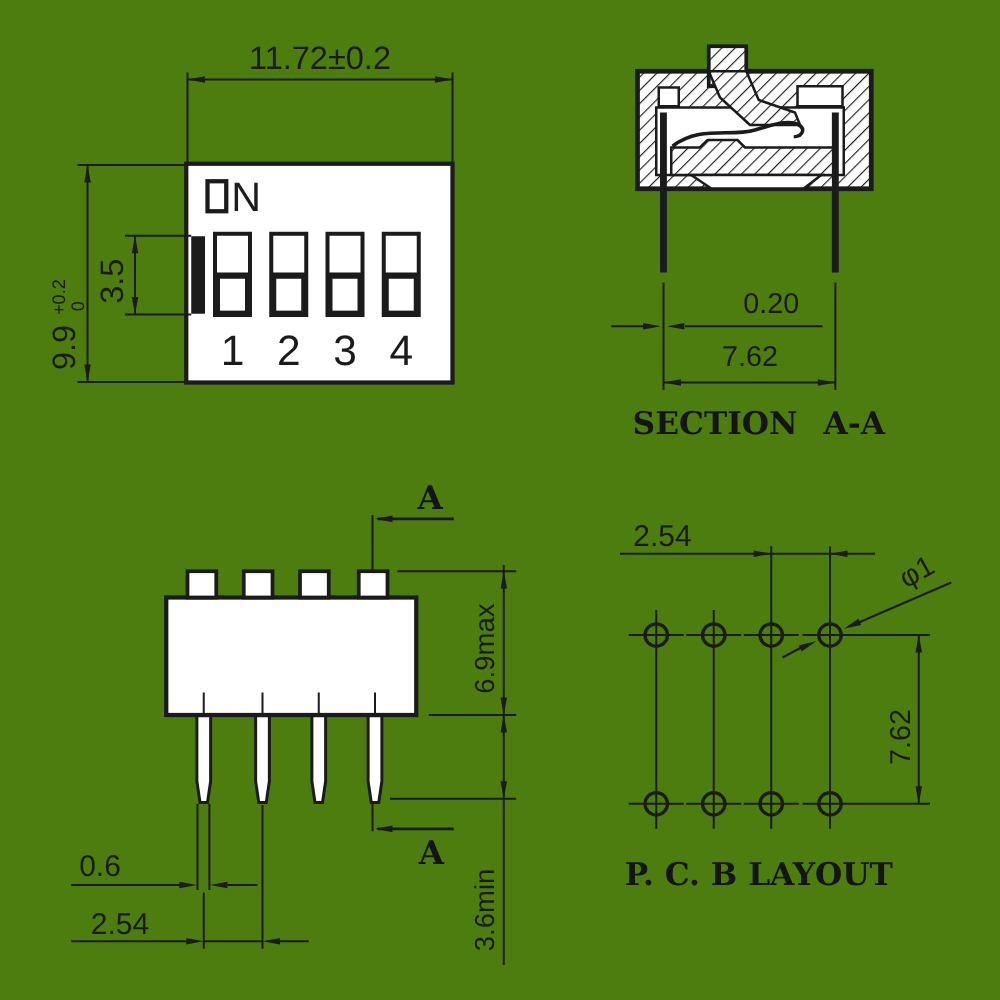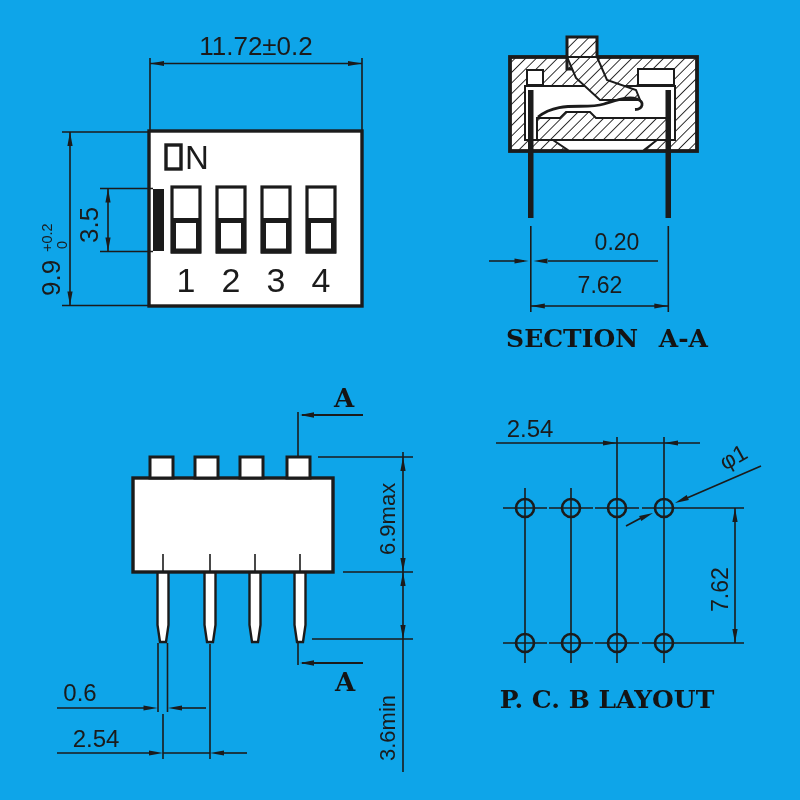--- a/index.html
+++ b/index.html
@@ -1,16 +1,16 @@
 <!DOCTYPE html>
 <html><head>
 <meta charset="utf-8">
 <style>
   html,body{margin:0;padding:0;background:#ffffff;}
-  #sheet{width:800px;height:800px;background:#0ea5e9;position:relative;overflow:hidden;}
+  #sheet{width:800px;height:800px;background:#4d7c0f;position:relative;overflow:hidden;}
   svg{display:block;}
   .dimtxt{font-family:"Liberation Sans",sans-serif;fill:#1b1b1b;}
   .title{font-family:"DejaVu Serif",serif;font-weight:bold;fill:#141414;}
   .outline{fill:#ffffff;stroke:#1b1b1b;}
   .thin{stroke:#1b1b1b;stroke-width:1.6;fill:none;}
   .arrow{fill:#1b1b1b;stroke:none;}
 </style>
 </head>
 <body>
 

